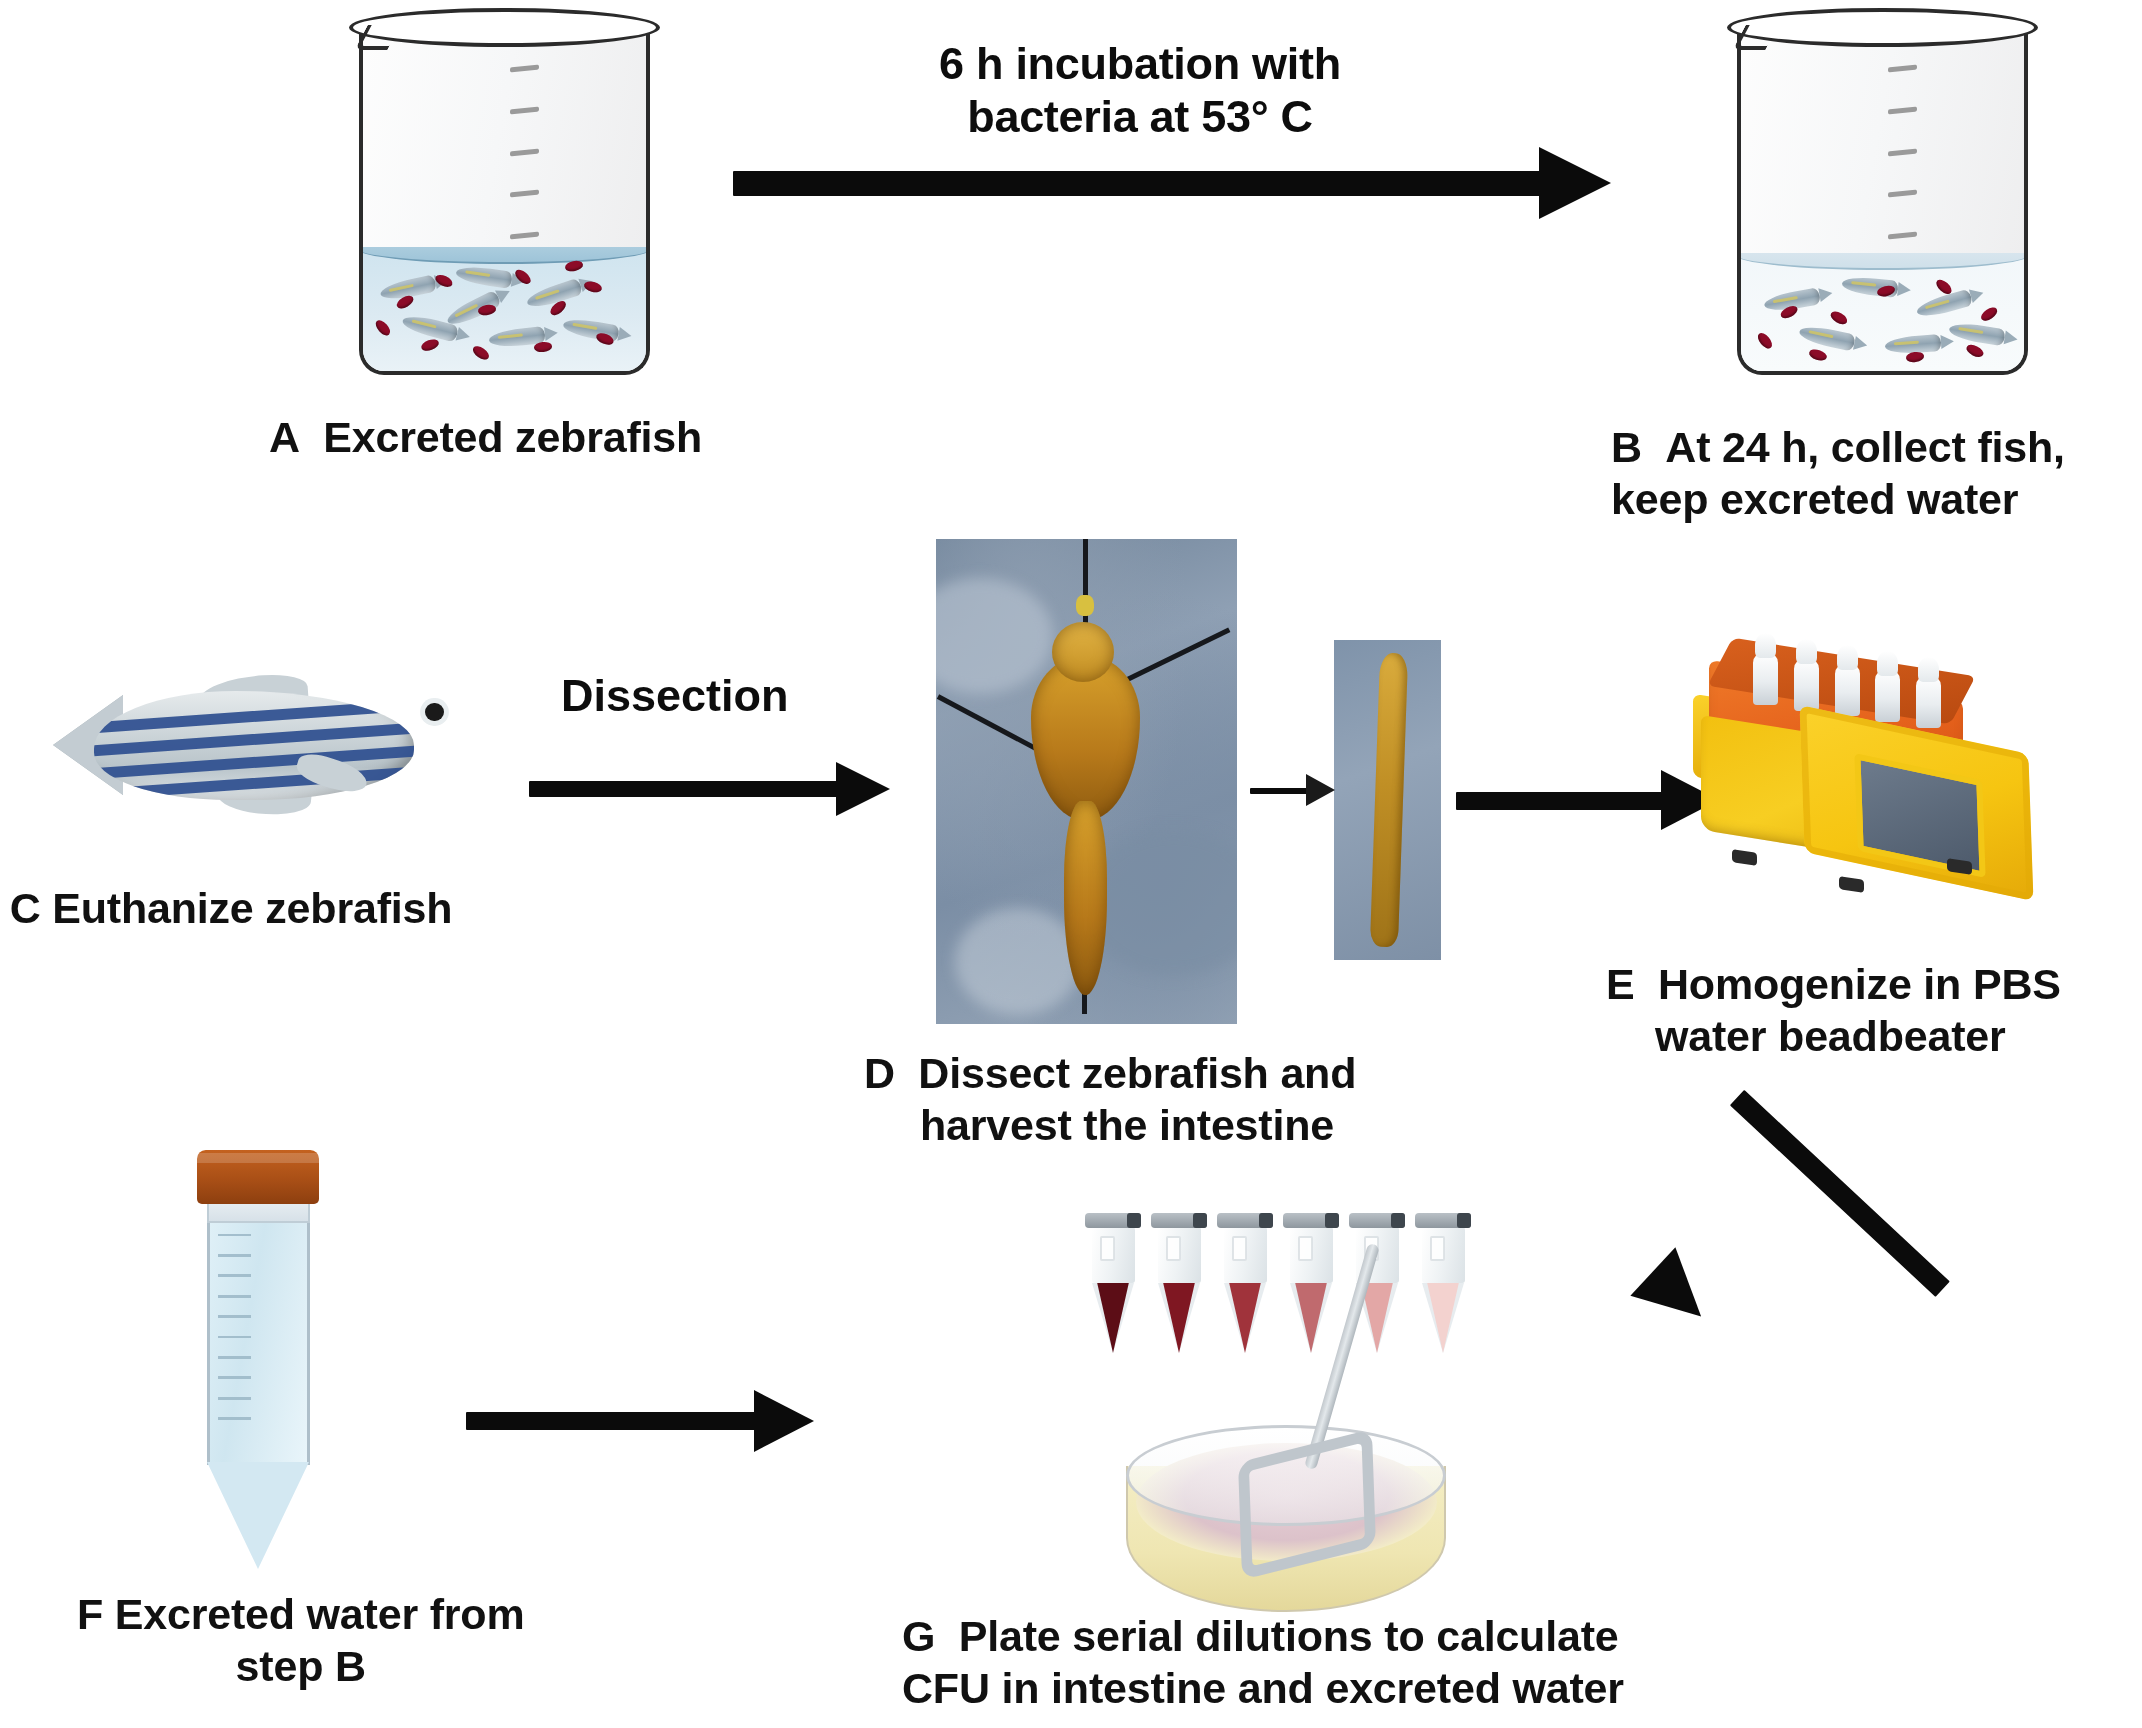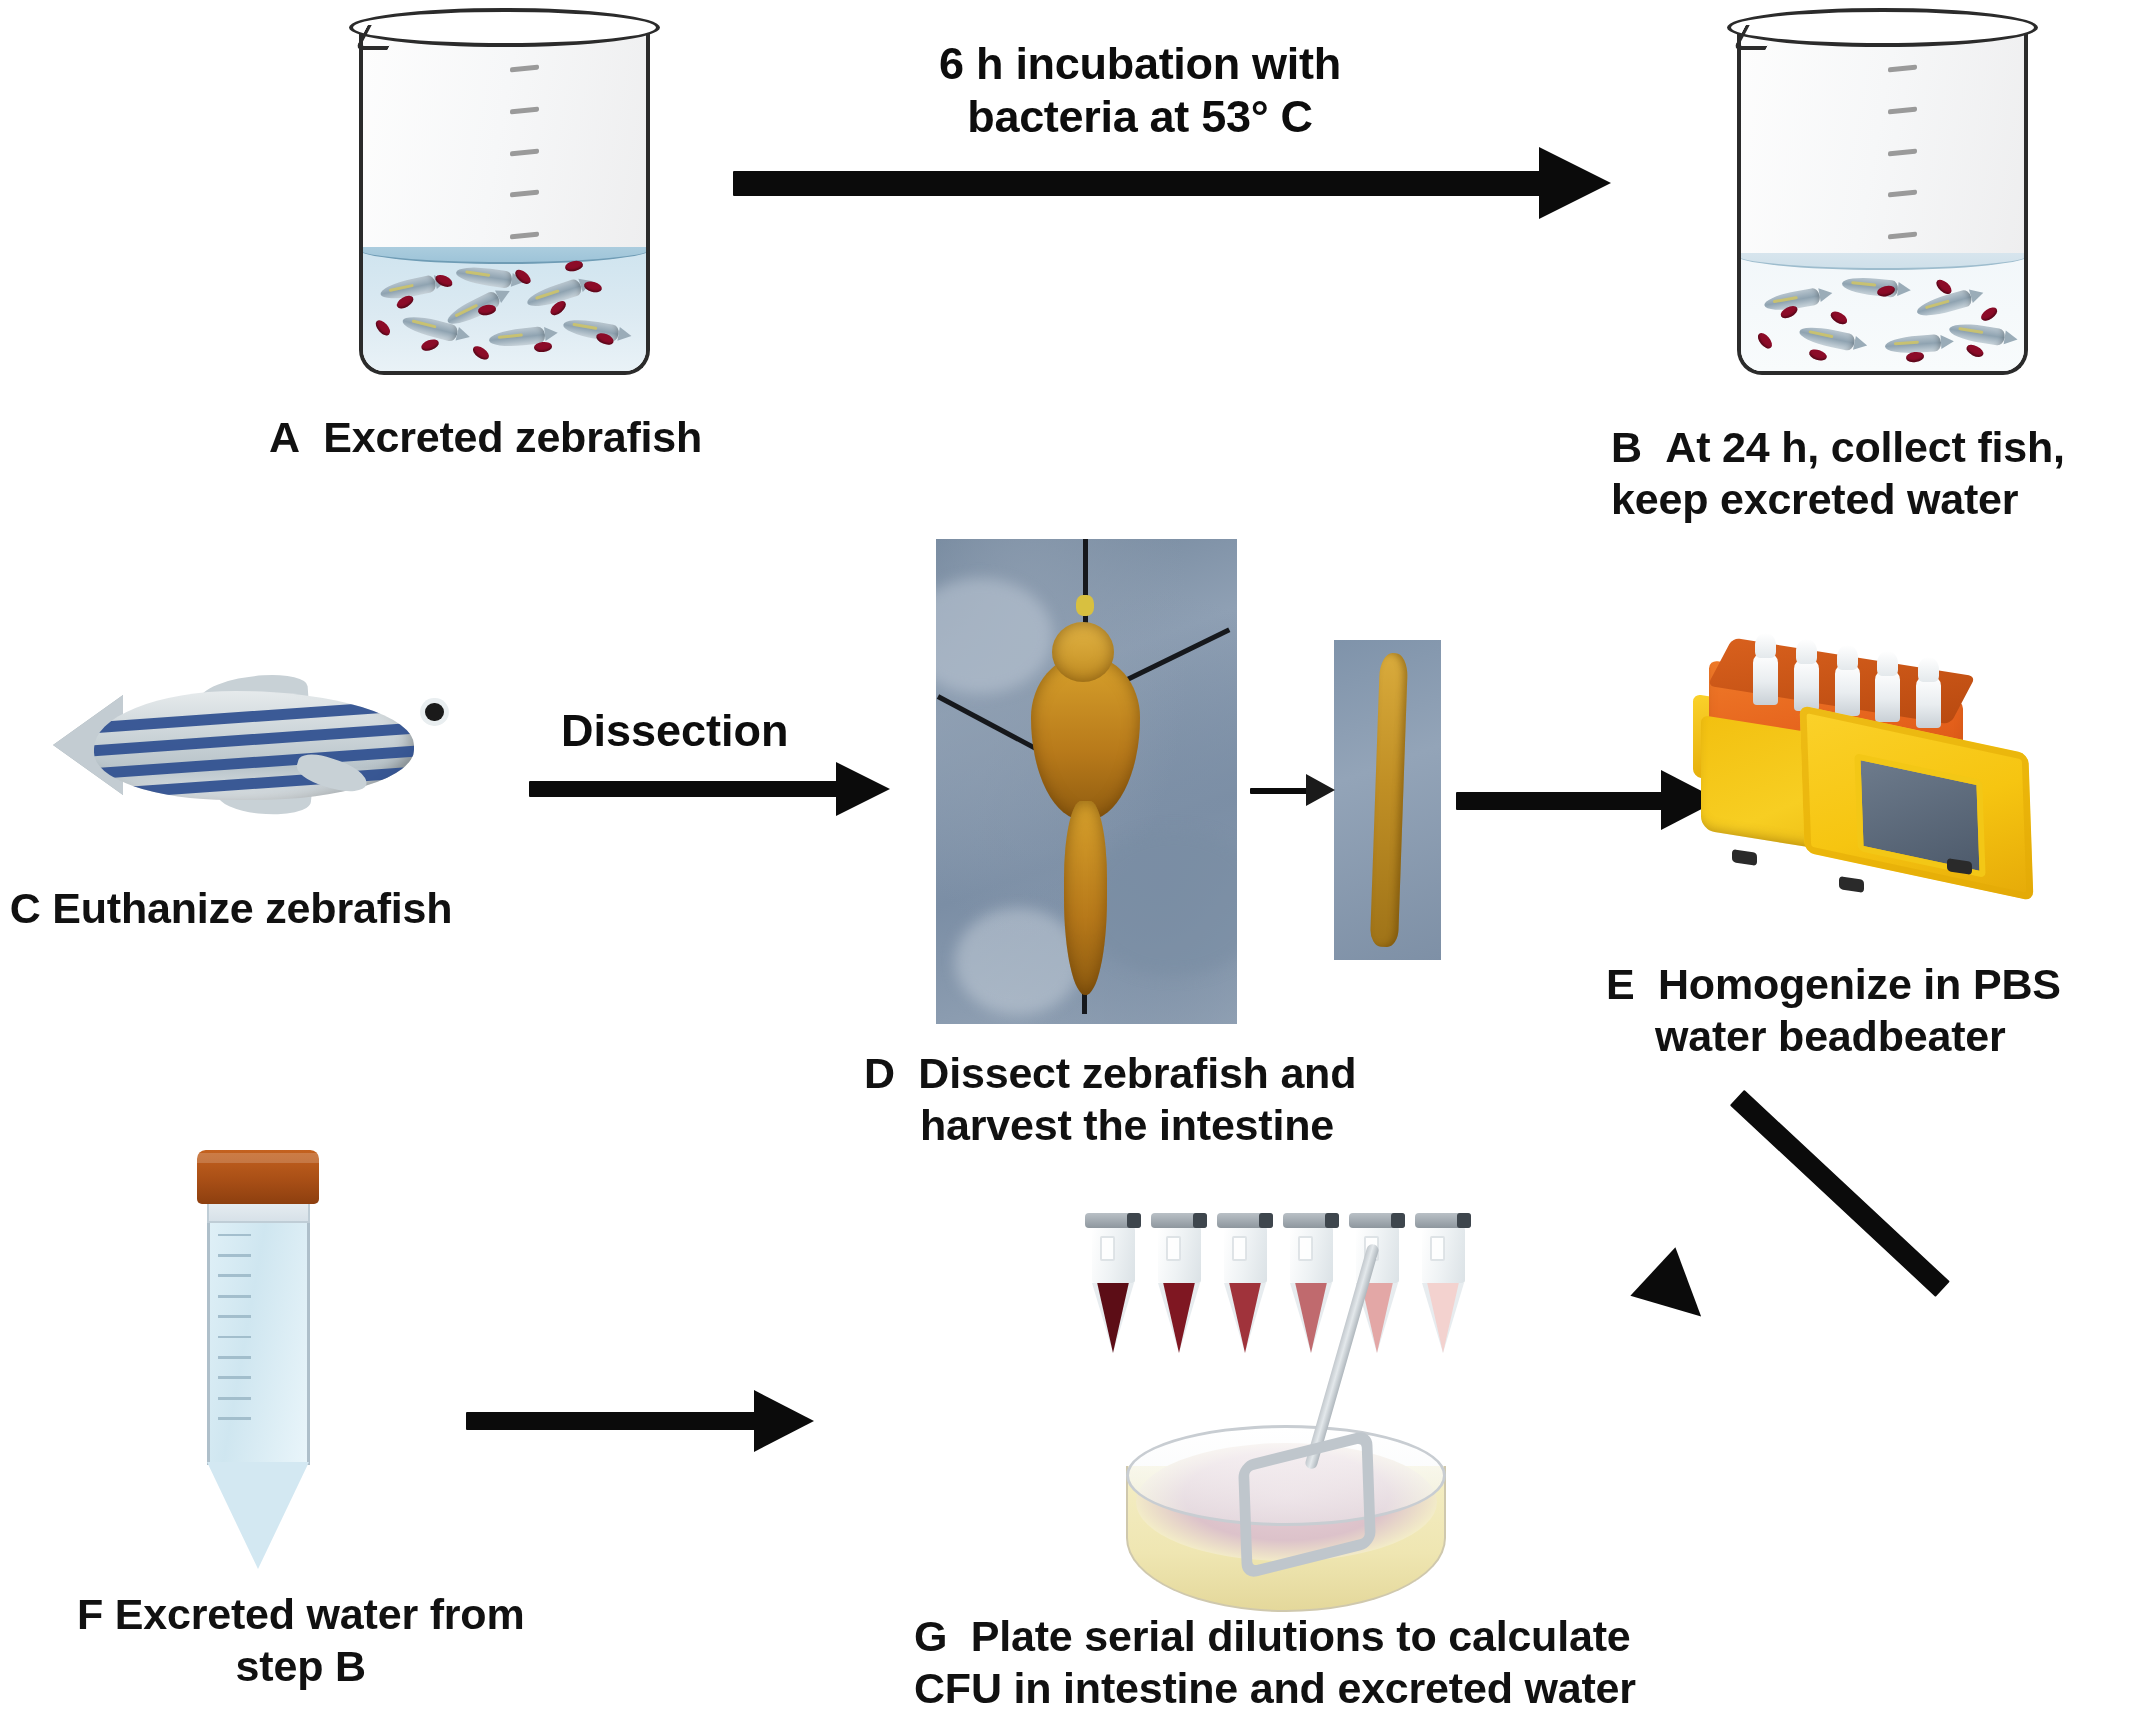--- a/index.html
+++ b/index.html
@@ -398,21 +398,21 @@
     <div class="stripe" style="top:87px;"></div>
   </div>
   <div class="fin pect"></div>
   <div class="eye"></div>
 </div>
 
 <div class="cap abs" style="left:9.7px; top:883px; width:602px;">
   <span class="lbl">C</span>&nbsp;<span>Euthanize zebrafish</span>
 </div>
 
-<div class="dissection-lbl abs" style="left:561px; top:705px;">
+<div class="dissection-lbl abs" style="left:561px; top:670px;">
   <span>Dissection</span>
 </div>
 <div class="hbar" style="left:529px; top:781px; width:311px; height:15.5px;"></div>
 <div class="htri" style="left:836px; top:762px; border-width:27px 0 27px 54px; border-color:transparent transparent transparent #0b0b0b;"></div>
 
 <div class="photo abs" style="left:936px; top:539px; width:301px; height:485px;">
   <div class="blotch" style="left:-29px;top:39px;width:146px;height:116px;background:rgba(190,200,214,.55);"></div>
   <div class="blotch" style="left:146px;top:291px;width:184px;height:146px;background:rgba(120,140,162,.55);"></div>
   <div class="blotch" style="left:19.4px;top:369px;width:126px;height:107px;background:rgba(206,214,224,.45);"></div>
 
@@ -542,17 +542,17 @@
   <div class="wall"></div>
   <div class="agar"></div>
   <div class="rim"></div>
 </div>
 
 <div class="spreader abs" style="left:1291px; top:1261px; width:194px; height:252px;">
   <div class="rod" style="left:45px; top:-21.3px;"></div>
   <div class="tri" style="left:-53px; top:186px;"></div>
 </div>
 
-<div class="cap abs" style="left:902px; top:1611px; width:951px;margin-left:12px;">
+<div class="cap abs" style="left:902px; top:1611px; width:951px;">
   <span class="lbl">G</span>&nbsp;&nbsp;<span>Plate serial dilutions to calculate</span><br>
   <span style="display:inline-block;padding-left:0px;">CFU in intestine and excreted water</span>
 </div>
 
 
 </body></html>

